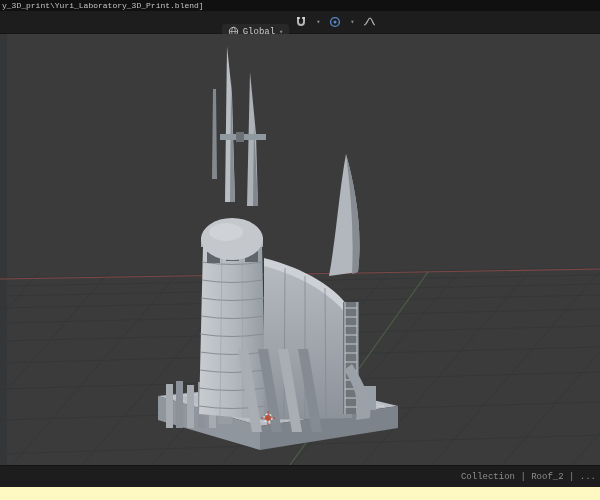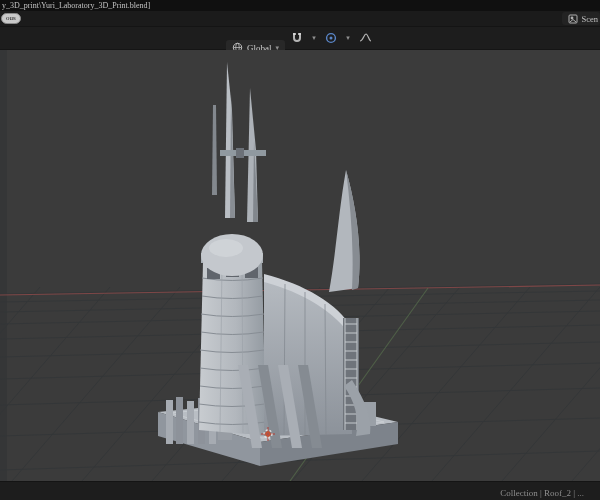--- a/index.html
+++ b/index.html
@@ -1,18 +1,18 @@
 <!DOCTYPE html>
 <html><head>
 <meta charset="utf-8">
 <style>
   html,body{margin:0;padding:0;background:#111;}
   .app{
     position:relative;width:600px;height:500px;overflow:hidden;
-    font-family:Liberation Serif, serif;
+    font-family:Liberation Mono, monospace;
     background:#fef9c3;
     -webkit-font-smoothing:antialiased;
   }
   
   .titlebar{
     height:11px;background:#101010;color:#c3c3c3;font-size:8px;line-height:11px;
     padding-left:2px;white-space:nowrap;overflow:hidden;
   }
   
   .topbar{
@@ -52,43 +52,31 @@
   
   .viewport{position:relative;height:431px;background:#3b3b3b;}
   .viewport svg{display:block;width:100%;height:100%;}
   
   .statusbar{
     height:21px;background:#1d1d1d;display:flex;align-items:center;
     color:#9a9a9a;font-size:9px;border-top:1px solid #141414;
   }
   .statusbar .left{display:flex;align-items:center;gap:5px;padding-left:6px;}
   .statusbar .spacer{flex:1}
-  .statusbar .right{padding-right:16px;color:#8d8d8d;white-space:nowrap;}
+  .statusbar .right{padding-right:4px;color:#8d8d8d;white-space:nowrap;}
 </style>
 </head>
 <body>
 
 <div class="app">
 
   <div class="titlebar">
     <span>y_3D_print\Yuri_Laboratory_3D_Print.blend]</span>
   </div>
 
-  <div class="topbar">
-    <button class="back-pill">ous</button>
-    <div class="spacer"></div>
-    <div class="scene-select">
-      <svg width="10" height="10" viewBox="0 0 10 10">
-        <rect x="1" y="1" width="8" height="8" rx="1" fill="none" stroke="#b0b0b0" stroke-width="1"></rect>
-        <circle cx="4" cy="4" r="1.4" fill="#b0b0b0"></circle>
-        <path d="M2,8 L5,5.5 L8,8" stroke="#b0b0b0" stroke-width="1" fill="none"></path>
-      </svg>
-      <span>Scen</span>
-    </div>
-  </div>
 
   <div class="vp-header">
     <div class="hdr-group">
 
       <div class="dropdown">
         <svg width="11" height="11" viewBox="0 0 11 11">
           <circle cx="5.5" cy="5.5" r="4.2" fill="none" stroke="#bdbdbd" stroke-width="1"></circle>
           <ellipse cx="5.5" cy="5.5" rx="1.8" ry="4.2" fill="none" stroke="#bdbdbd" stroke-width="0.8"></ellipse>
           <line x1="1.3" y1="5.5" x2="9.7" y2="5.5" stroke="#bdbdbd" stroke-width="0.8"></line>
         </svg>

